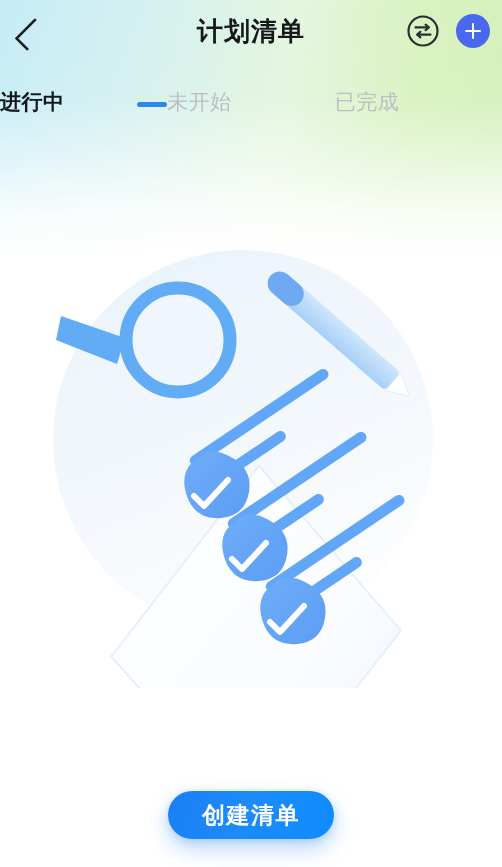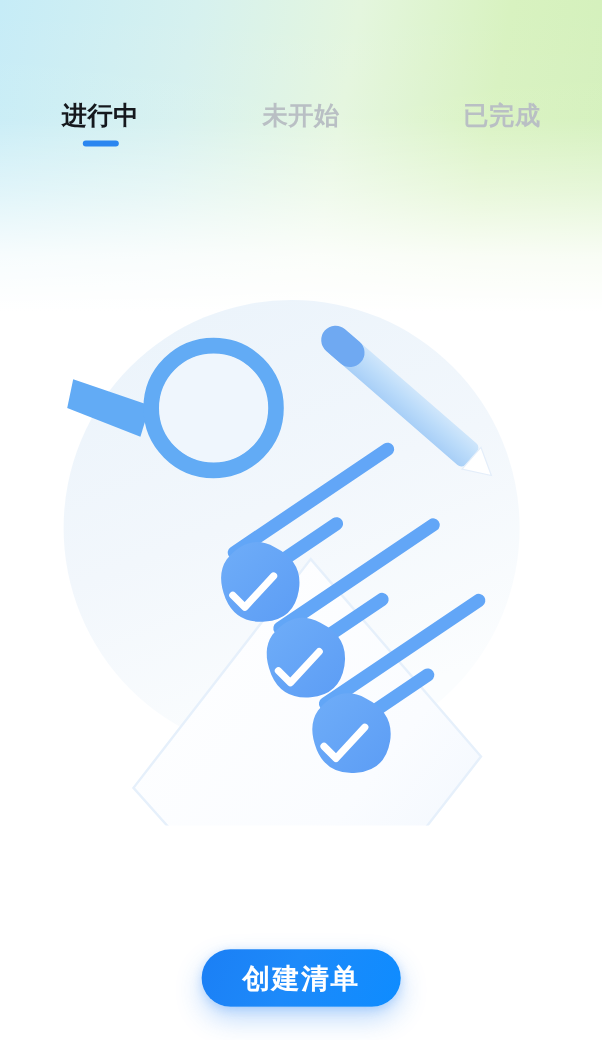--- a/index.html
+++ b/index.html
@@ -124,31 +124,29 @@
     position: absolute;
     left: 0; top: 76px;
     width: 502px;
     height: 52px;
     display: flex;
   }
   .tab {
     flex: 1;
     position: relative;
     display: flex;
-    flex-direction: column;
-    align-items: center;
-    justify-content: center;
+    align-items: center;
+    justify-content: space-between;
     cursor: pointer;
   }
   .tab-label {
     font-size: 21px;
     color: #b9bfc4;
     line-height: 30px;
     letter-spacing: 0.5px;
-    font-weight: bold;
   }
   .tab.active .tab-label {
     color: #15181d;
     font-weight: bold;
   }
   .tab-underline {
     width: 30px;
     height: 5px;
     border-radius: 3px;
     background: #2b86f0;
@@ -199,20 +197,43 @@
     cursor: pointer;
   }
 </style>
 </head>
 <body>
 
 <div id="app">
 
   <div class="grad-layer"></div>
 
+  <div class="header">
+    <div class="back-btn">
+      <div class="back-chevron"></div>
+    </div>
+    <div class="title">计划清单</div>
+    <div class="header-actions">
+      <div class="sync-btn">
+        <svg viewBox="0 0 34 34" width="34" height="34">
+          <circle cx="17" cy="17" r="14.5" fill="none" stroke="#2a2f36" stroke-width="2.2"></circle>
+          <path d="M9.5 13.4 L22.5 13.4" fill="none" stroke="#2a2f36" stroke-width="2.2" stroke-linecap="round"></path>
+          <path d="M19.6 10.6 L22.8 13.4 L19.6 16.2" fill="none" stroke="#2a2f36" stroke-width="2.2" stroke-linecap="round" stroke-linejoin="round"></path>
+          <path d="M24.5 20.6 L11.5 20.6" fill="none" stroke="#2a2f36" stroke-width="2.2" stroke-linecap="round"></path>
+          <path d="M14.4 17.8 L11.2 20.6 L14.4 23.4" fill="none" stroke="#2a2f36" stroke-width="2.2" stroke-linecap="round" stroke-linejoin="round"></path>
+        </svg>
+      </div>
+      <div class="add-btn">
+        <div class="add-btn-inner">
+          <span class="add-plus-h"></span>
+          <span class="add-plus-v"></span>
+        </div>
+      </div>
+    </div>
+  </div>
 
   <div class="tabs">
     <div class="tab active">
       <span class="tab-label">进行中</span>
       <span class="tab-underline"></span>
     </div>
     <div class="tab">
       <span class="tab-label">未开始</span>
       <span class="tab-underline"></span>
     </div>

